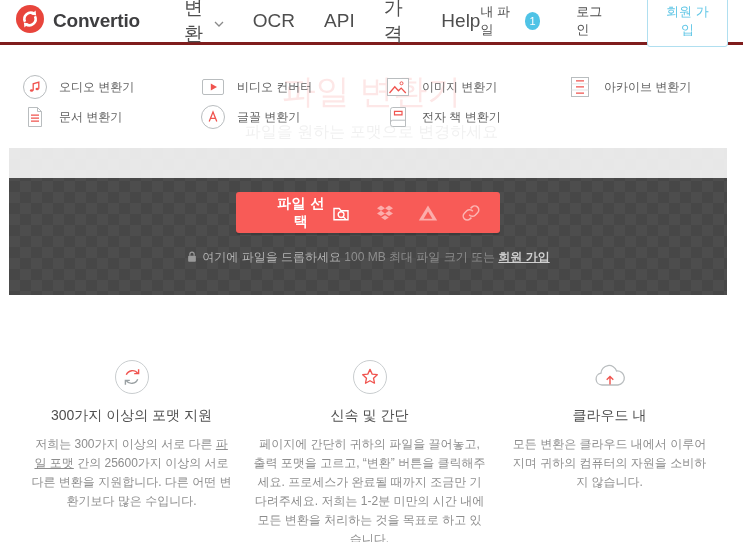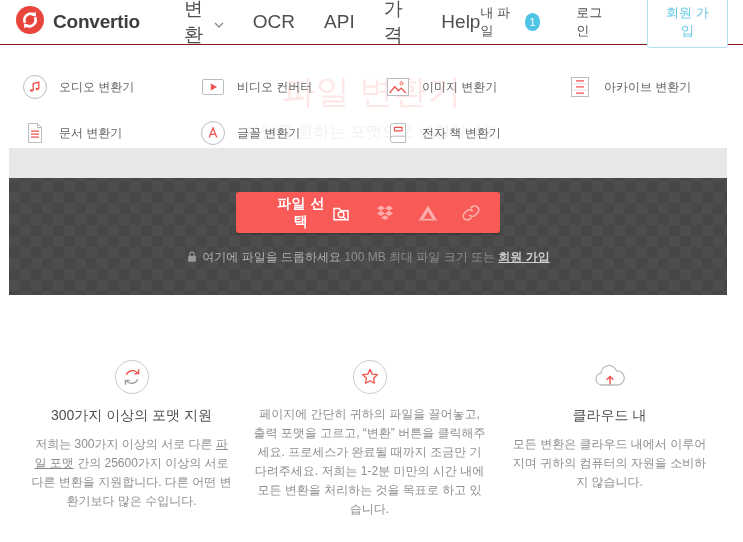--- a/index.html
+++ b/index.html
@@ -1,21 +1,21 @@
 <!DOCTYPE html>
 <html><head>
 <meta charset="utf-8">
 <style>
   * { margin:0; padding:0; box-sizing:border-box; }
   html,body { width:743px; height:542px; overflow:hidden; background:#fff;
     font-family:"Liberation Sans","DejaVu Sans",sans-serif; }
 
   
   .header { height:45px; display:flex; align-items:center; padding:0 15px;
-    border-bottom:1px solid #7f1d1d; background:#fff; position:relative; z-index:30; }
+    border-bottom:3px solid #7f1d1d; background:#fff; position:relative; z-index:30; }
   .logo { display:flex; align-items:center; gap:8px; cursor:pointer; }
   .logo-text { font-size:19px; font-weight:bold; color:#3e3e40; letter-spacing:-0.2px; }
   .nav { display:flex; align-items:center; gap:29px; margin-left:44px; }
   .nav-item { font-size:19px; color:#4e4e4e; cursor:pointer; display:flex; align-items:center; gap:5px; }
   .header-right { margin-left:auto; display:flex; align-items:center; gap:36px; }
   .my-files { display:flex; align-items:center; gap:7px; font-size:13px; color:#4e4e4e; cursor:pointer; }
   .badge { width:18px; height:18px; border-radius:50%; background:#4fc3e6; color:#fff;
     font-size:11px; display:flex; align-items:center; justify-content:center; }
   .login { font-size:13px; color:#4e4e4e; cursor:pointer; }
   .signup-btn { font-size:13px; color:#5fc6e6; background:#fff; border:1px solid #b0dff0;
@@ -41,21 +41,21 @@
   .drop-hint { position:absolute; top:101px; left:0; right:0; text-align:center;
     font-size:12px; color:#b3b3b3; }
   .drop-hint svg { vertical-align:-2px; margin-right:4px; }
   .size-limit { color:#8e8e8e; }
   .signup-link { color:#cfcfcf; font-weight:bold; text-decoration:underline; cursor:pointer; }
 
   
   .menu-overlay { position:absolute; top:0; left:0; right:0; height:133px;
     background:rgba(255,255,255,0.87); z-index:20; }
   .menu-grid { display:grid; grid-template-columns:178px 185px 182px auto;
-    padding:27px 0 16px 22px; row-gap:16px; }
+    padding:27px 0 16px 22px; }
   .menu-item { display:flex; align-items:center; gap:11px; height:30px;
     font-size:12px; color:#5f5f5f; cursor:pointer; white-space:nowrap; }
   .menu-item svg { flex:none; }
 
   
   .features { width:680px; margin:64px auto 0; display:grid;
     grid-template-columns:200px 232px 204px; justify-content:space-between; text-align:center; }
   .feat-icon { height:36px; }
   .feat-title { margin-top:12px; font-size:14px; color:#4f4f4f; }
   .feat-body { margin-top:10px; font-size:12px; color:#8d8d8d; line-height:1.58; }
@@ -229,20 +229,21 @@
     <div class="feat-body"><span>저희는 300가지 이상의 서로 다른 </span><span class="feat-link">파일 포맷</span><span> 간의 25600가지 이상의 서로 다른 변환을 지원합니다. 다른 어떤 변환기보다 많은 수입니다.</span></div>
   </div>
 
   <div>
     <div class="feat-icon">
       <svg width="36" height="36" viewBox="0 0 36 36">
         <circle cx="18" cy="18" r="16.5" fill="none" stroke="#c9cdcf"></circle>
         <path d="M18 10.4l2.2 4.7 5.1.6-3.8 3.5 1 5-4.5-2.5-4.5 2.5 1-5-3.8-3.5 5.1-.6z" fill="none" stroke="#f0534e" stroke-width="1.3" stroke-linejoin="round"></path>
       </svg>
     </div>
+    <div class="feat-title">신속 및 간단</div>
     <div class="feat-body"><span>페이지에 간단히 귀하의 파일을 끌어놓고, 출력 포맷을 고르고, “변환” 버튼을 클릭해주세요. 프로세스가 완료될 때까지 조금만 기다려주세요. 저희는 1-2분 미만의 시간 내에 모든 변환을 처리하는 것을 목표로 하고 있습니다.</span><span class="feat-link"></span><span></span></div>
   </div>
 
   <div>
     <div class="feat-icon">
       <svg width="40" height="36" viewBox="0 0 40 36">
         <path d="M12 26a6 6 0 0 1-1-11.9A8 8 0 0 1 26.6 12 6.3 6.3 0 0 1 28 26H12z" fill="none" stroke="#b9bdbf" stroke-width="1.3"></path>
         <path d="M20 25.5v-8M16.7 20.8l3.3-3.3 3.3 3.3" fill="none" stroke="#f0534e" stroke-width="1.4"></path>
       </svg>
     </div>

